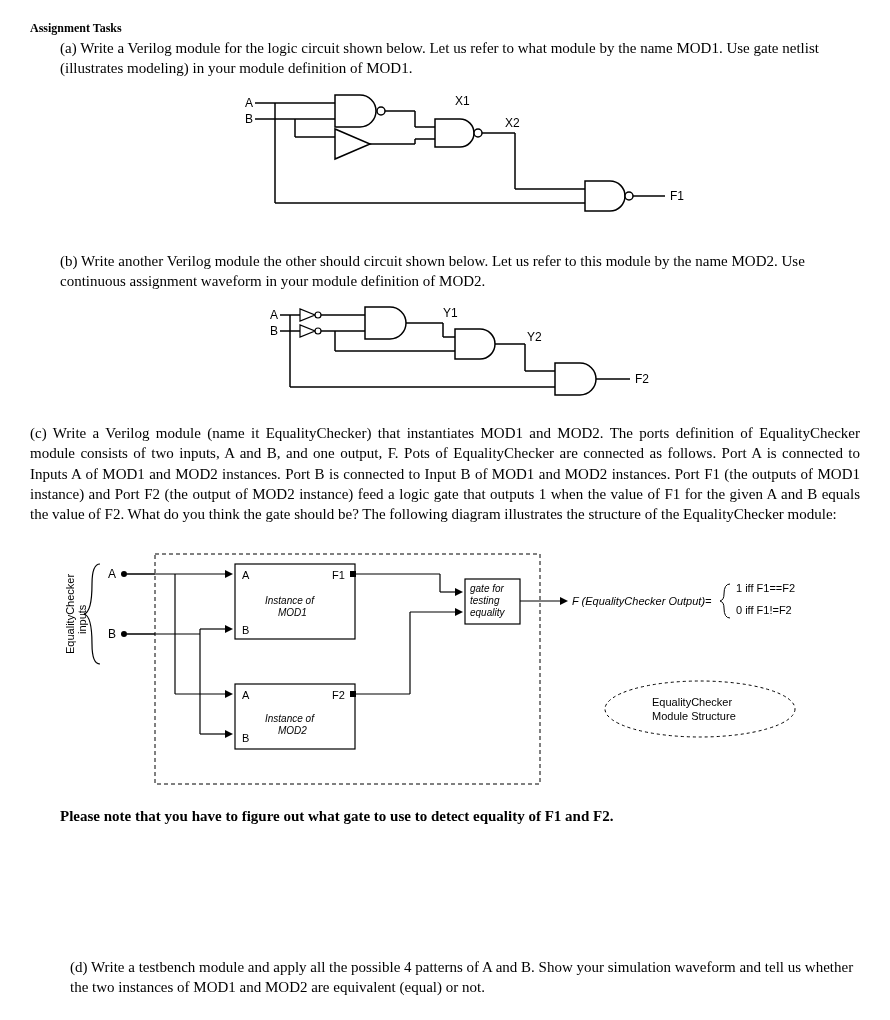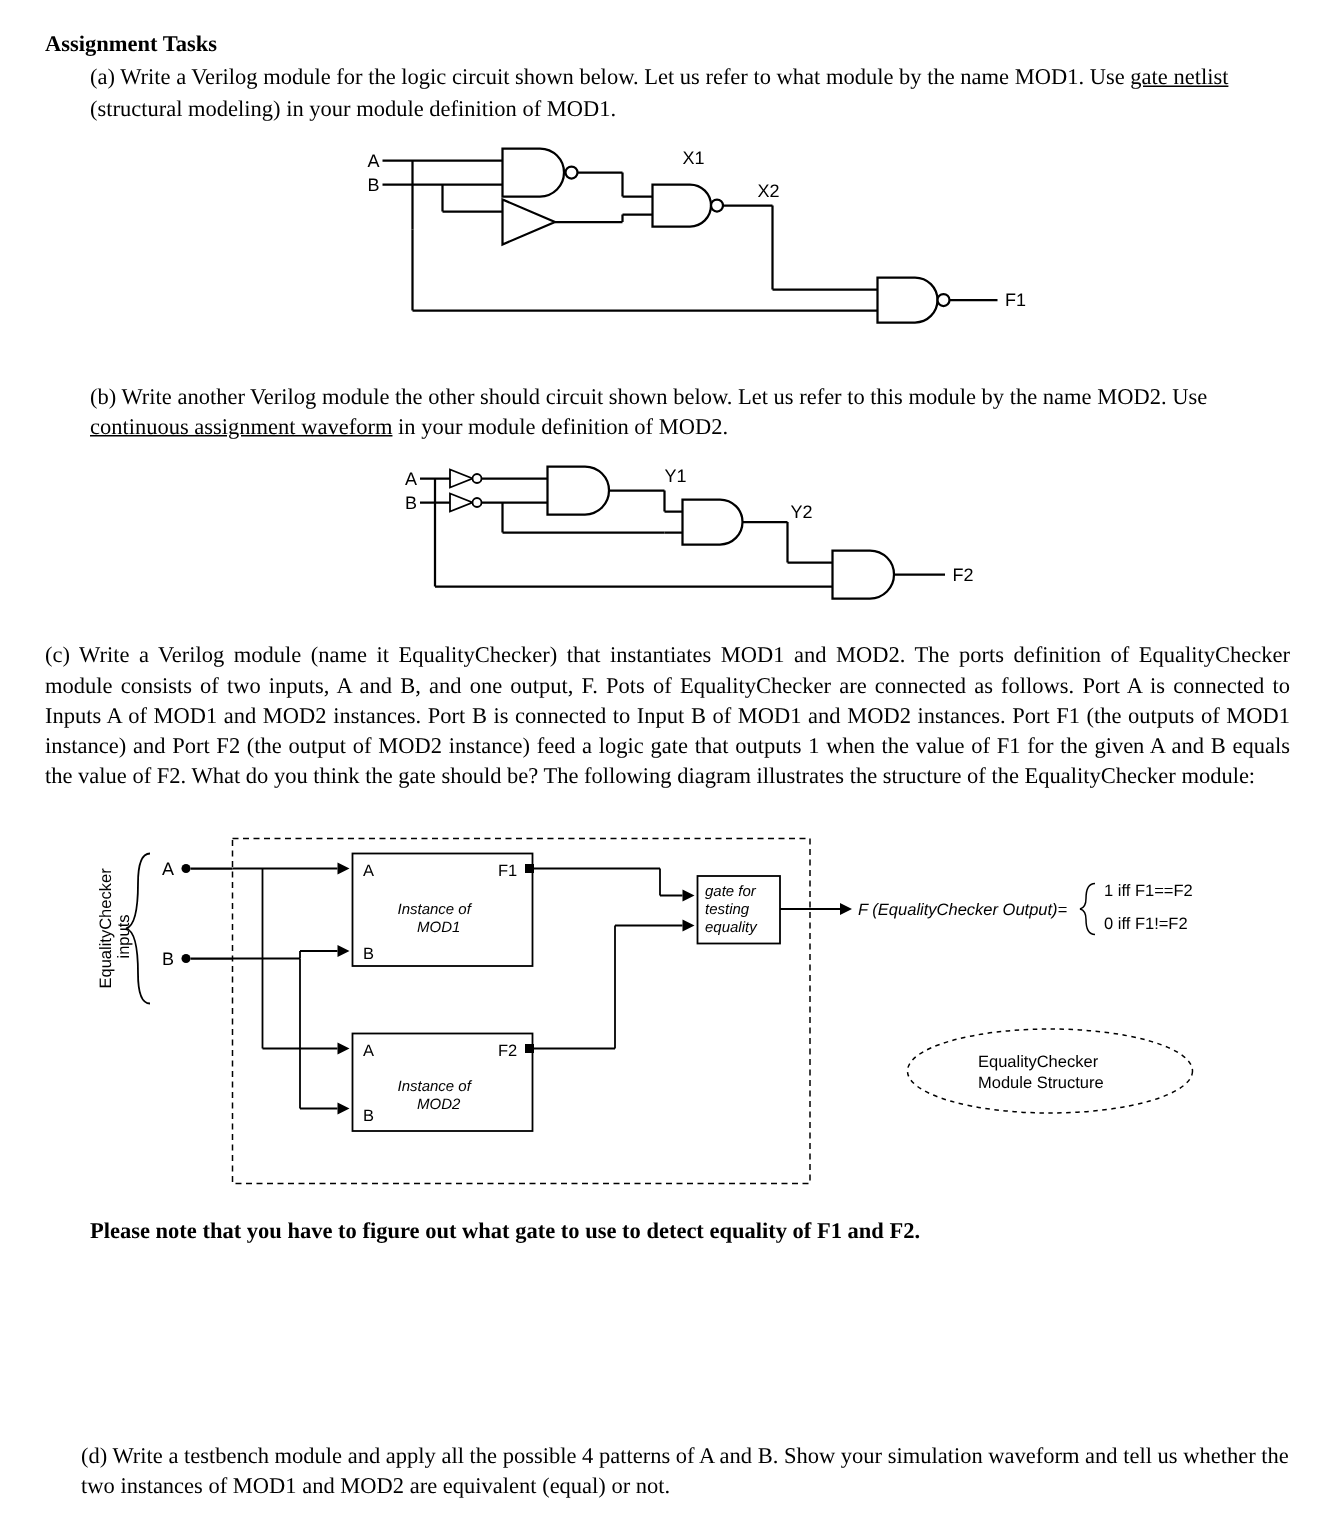--- a/index.html
+++ b/index.html
@@ -9,35 +9,34 @@
       background: #fff;
       margin: 0;
       padding: 20px 30px;
       width: 890px;
       box-sizing: border-box;
       line-height: 1.35;
     }
     .title {
       font-weight: bold;
       margin-bottom: 2px;
-      font-size: 15px;
+      font-size: 12px;
     }
     .task {
       margin-left: 30px;
       margin-bottom: 8px;
     }
     .task-label {
       display: inline;
     }
     .task-body {
       display: inline;
       text-align: justify;
     }
     .underline {
-      text-decoration: underline;
     }
     .diagram {
       margin: 10px auto 12px auto;
       display: flex;
       justify-content: center;
     }
     .diagram svg {
       display: block;
     }
     .para-c {
@@ -47,31 +46,31 @@
     .note {
       margin-left: 30px;
       margin-top: 4px;
       margin-bottom: 30px;
       font-weight: bold;
     }
     .gap {
       height: 90px;
     }
     .task-d {
-      margin-left: 24px;
+      margin-left: 40px;
       margin-top: 10px;
     }
   </style>
 </head>
 <body>
 
 <div class="title">Assignment Tasks</div>
 
 <div class="task">
-  <span class="task-label">(a)</span><span class="task-body"> Write a Verilog module for the logic circuit shown below. Let us refer to what module by the name MOD1. Use </span><span class="underline task-body">gate netlist</span><span class="task-body"> (structural modeling) in your module definition of MOD1.</span>
+  <span class="task-label">(a)</span><span class="task-body"> Write a Verilog module for the logic circuit shown below. Let us refer to what module by the name MOD1. Use </span><span class="underline task-body">gate netlist</span><span class="task-body"> (illustrates modeling) in your module definition of MOD1.</span>
 </div>
 
 <div class="diagram">
   <svg width="520" height="150" viewBox="0 0 520 150">
 
     <text x="60" y="18" font-size="12" font-family="Arial">A</text>
     <text x="60" y="34" font-size="12" font-family="Arial">B</text>
 
     <line x1="70" y1="14" x2="150" y2="14" stroke="#000" stroke-width="1.5"></line>
 

